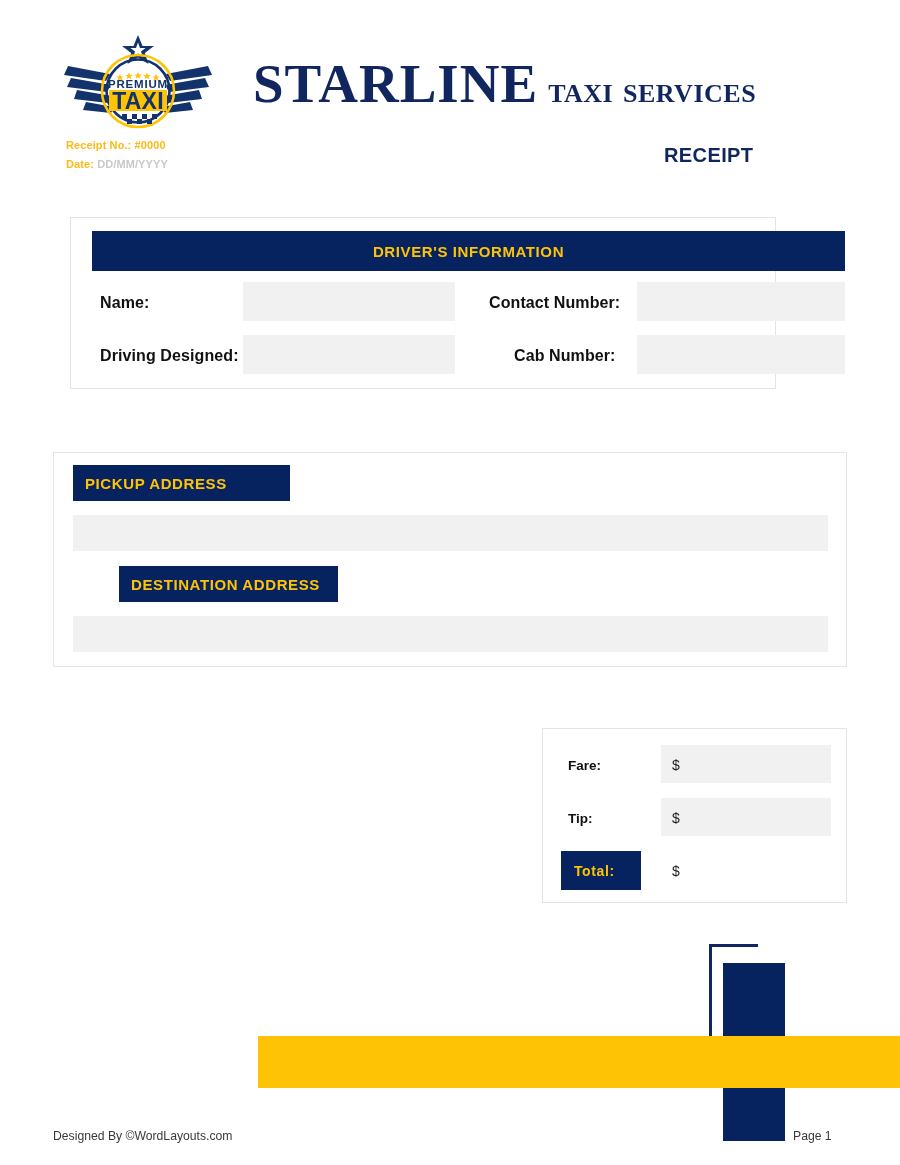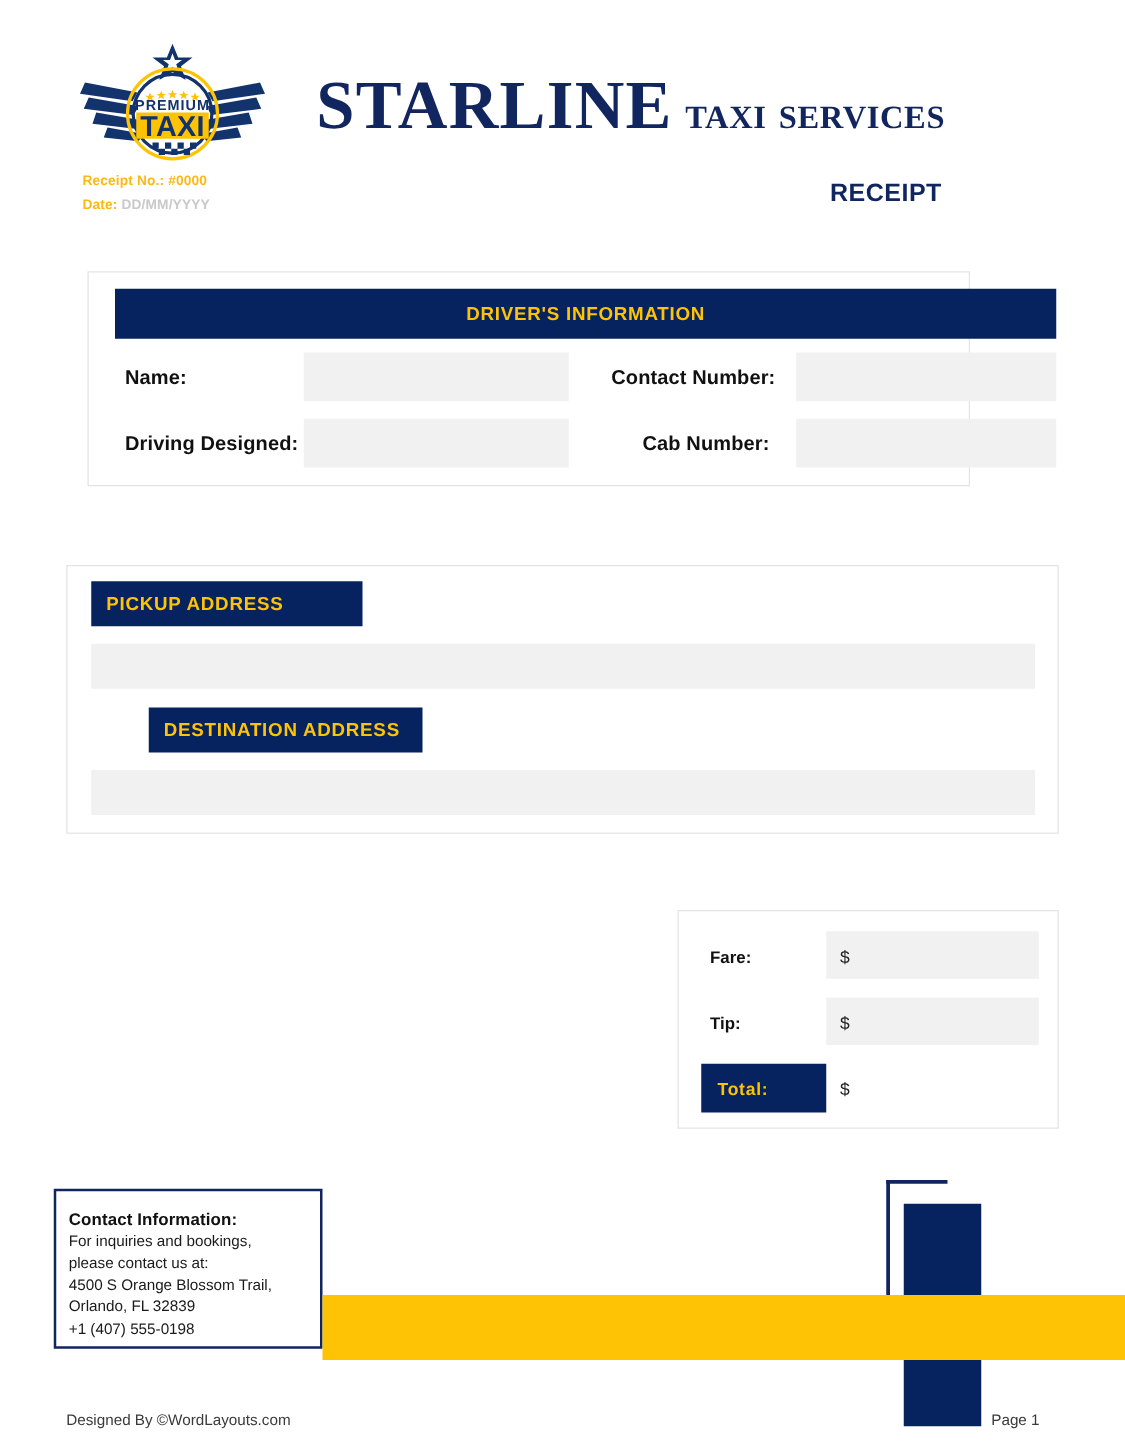--- a/index.html
+++ b/index.html
@@ -170,21 +170,21 @@
   .lbl-fare { left: 25px; top: 29px; }
   .box-fare { left: 118px; top: 16px; width: 170px; height: 38px; }
   .dol-fare { left: 129px; top: 28px; }
 
   .lbl-tip  { left: 25px; top: 82px; }
   .box-tip  { left: 118px; top: 69px; width: 170px; height: 38px; }
   .dol-tip  { left: 129px; top: 81px; }
 
   .band-total {
     left: 18px; top: 122px;
-    width: 100px; height: 39px;
+    width: 80px; height: 39px;
     padding-left: 13px;
     font-size: 14px;
   }
   .dol-total { left: 129px; top: 134px; }
 
   
   .contact-box {
     position: absolute;
     left: 43px; top: 951px;
     width: 215px; height: 128px;
@@ -345,30 +345,20 @@
     <div class="tot-dollar dol-fare">$</div>
 
     <div class="tot-lbl lbl-tip">Tip:</div>
     <div class="tot-box box-tip"></div>
     <div class="tot-dollar dol-tip">$</div>
 
     <div class="band band-total">Total:</div>
     <div class="tot-dollar dol-total">$</div>
   </div>
 
-  <div class="contact-box">
-    <div class="contact-inner">
-      <div class="contact-title">Contact Information:</div>
-      <div>For inquiries and bookings,</div>
-      <div>please contact us at:</div>
-      <div>4500 S Orange Blossom Trail,</div>
-      <div>Orlando, FL 32839</div>
-      <div>+1 (407) 555-0198</div>
-    </div>
-  </div>
 
   <div class="decor-bracket"></div>
   <div class="decor-navy"></div>
   <div class="decor-yellow"></div>
 
   <div class="footer-left">Designed By ©WordLayouts.com</div>
   <div class="footer-right">Page  1</div>
 
 </div>
 

